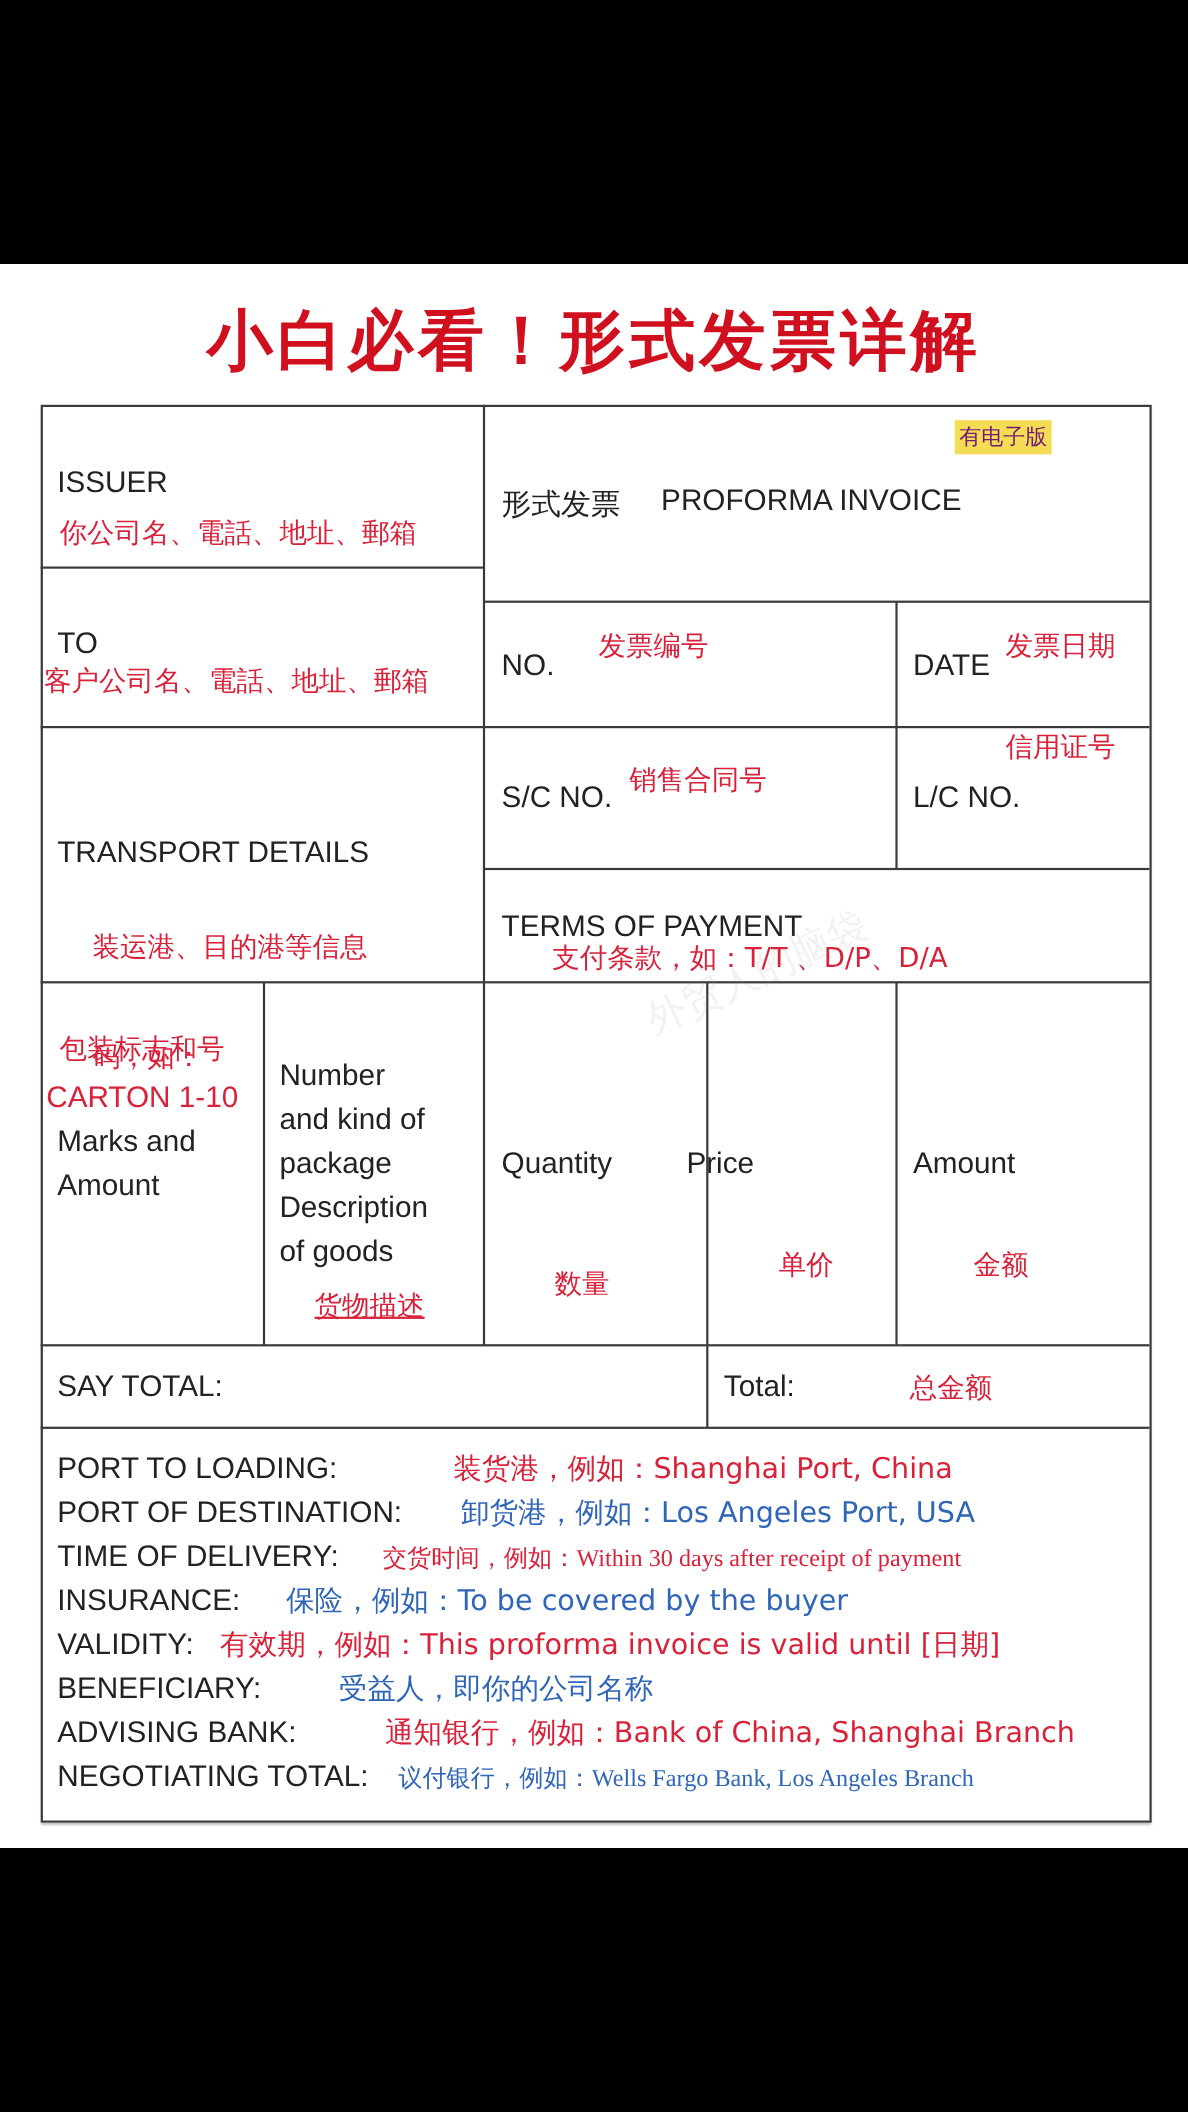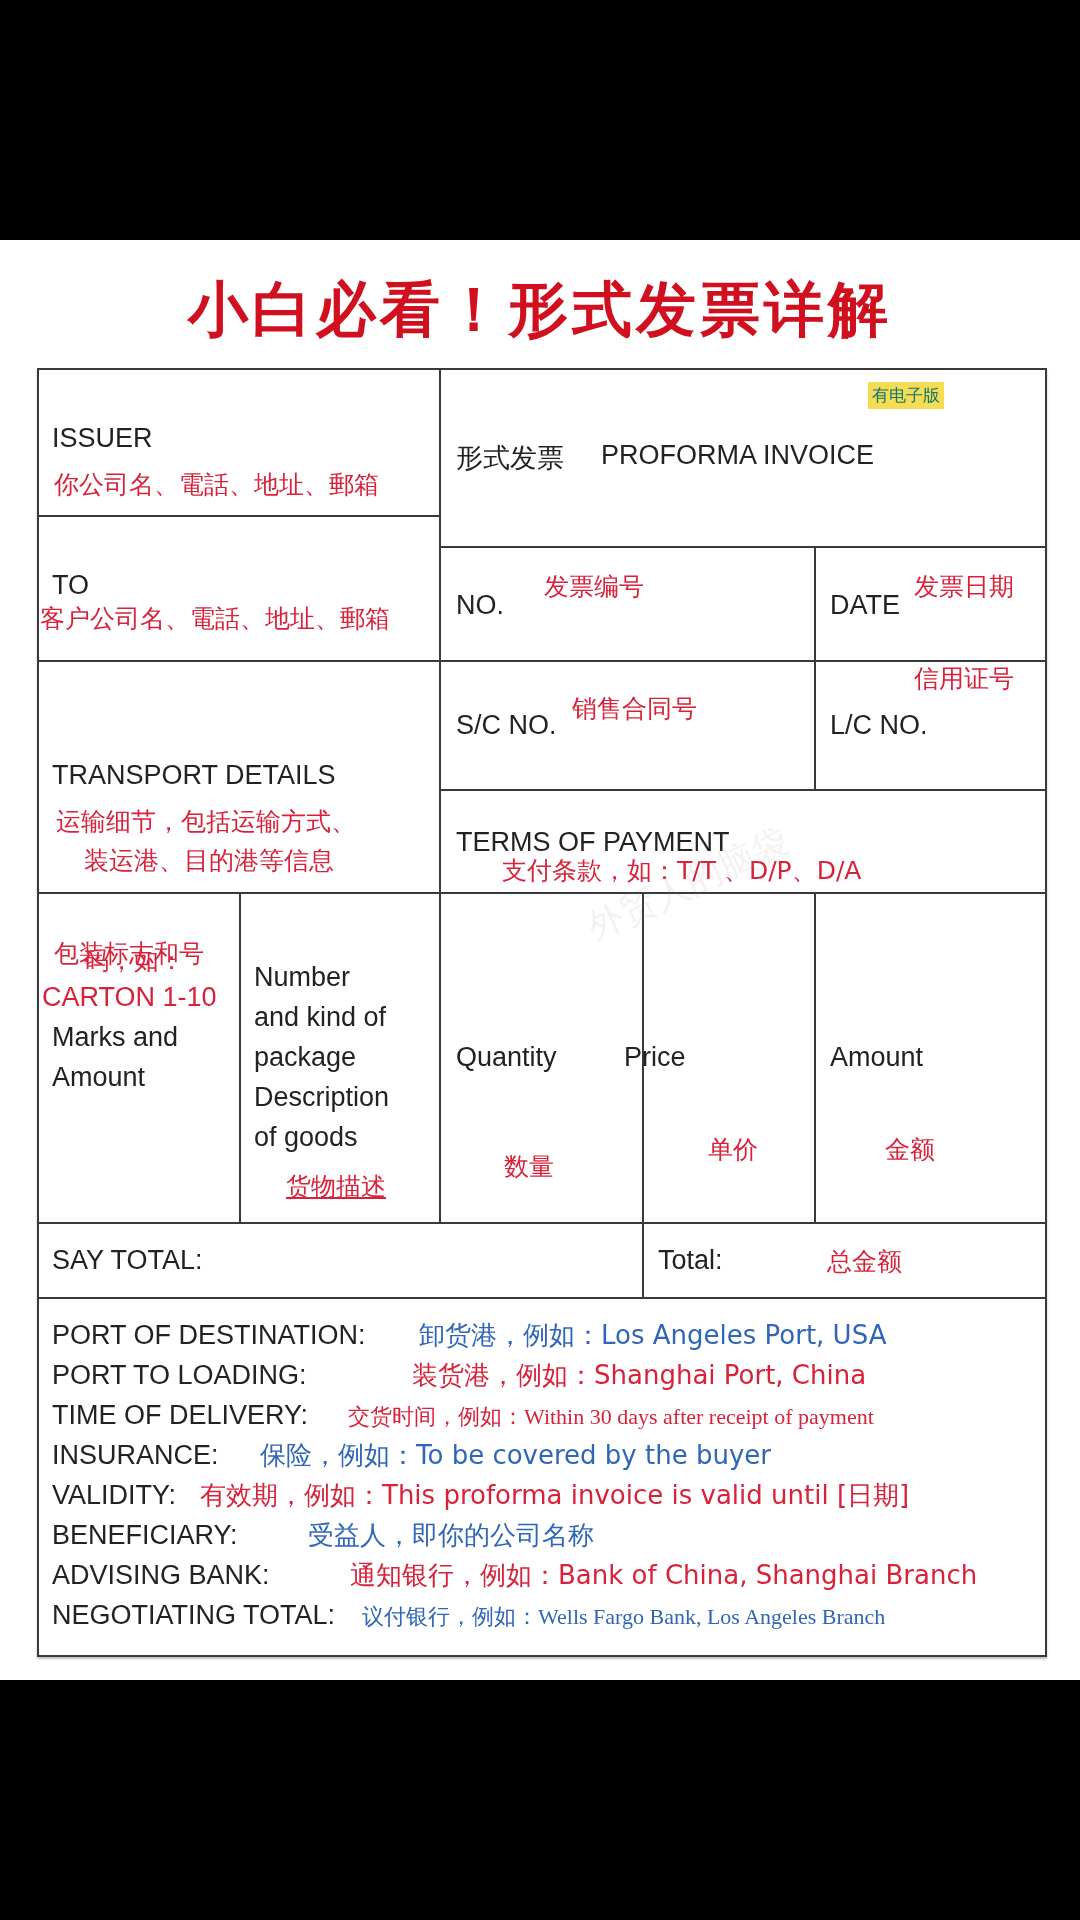--- a/index.html
+++ b/index.html
@@ -9,21 +9,21 @@
   .title { position:absolute; left:0; top:30px; width:1080px; text-align:center;
            font-family:"DejaVu Sans", sans-serif; font-weight:bold; font-size:60px; color:#d0101e;
            letter-spacing:4px; }
   .line-h { position:absolute; height:2px; background:#3a3a3a; }
   .line-v { position:absolute; width:2px; background:#3a3a3a; }
   .frame { position:absolute; left:37px; top:128px; width:1006px; height:1285px;
            border:2px solid #3a3a3a; box-shadow:0 2px 2px rgba(0,0,0,0.25); }
   .lbl { position:absolute; color:#222; font-size:27px; white-space:nowrap; }
   .red { position:absolute; color:#d8223a; font-size:25px; white-space:nowrap; font-family:"DejaVu Sans", sans-serif; }
   .blue { color:#2f66b8; }
-  .hl { position:absolute; background:#f5dc55; color:#0f766e; font-size:17px; padding:2px 4px;
+  .hl { position:absolute; background:#f5dc55; color:#701a75; font-size:20px; padding:2px 4px;
         font-family:Liberation Mono, monospace; }
   .terms { position:absolute; left:52px; top:1075px; width:990px; }
   .term-row { height:40px; line-height:40px; white-space:nowrap; font-size:27px; color:#222; }
   .term-row .k { display:inline-block; }
   .term-row .v { color:#d8223a; font-size:26px; font-family:"DejaVu Sans", sans-serif; }
   .term-row .v.blue { color:#2f66b8; }
   .term-row .v.small { font-size:22px;font-family:Liberation Serif, serif; }
   .wm { position:absolute; left:580px; top:620px; font-size:36px; color:rgba(150,150,150,0.12);
         transform:rotate(-25deg); font-family:"DejaVu Sans", sans-serif; }
 </style>
@@ -66,21 +66,20 @@
   <div class="red" style="left:544px; top:330px;">发票编号</div>
   <div class="lbl" style="left:830px; top:350px;">DATE</div>
   <div class="red" style="left:914px; top:330px;">发票日期</div>
 
   <div class="lbl" style="left:456px; top:470px;">S/C NO.</div>
   <div class="red" style="left:572px; top:452px;">销售合同号</div>
   <div class="lbl" style="left:830px; top:470px;">L/C NO.</div>
   <div class="red" style="left:914px; top:422px;">信用证号</div>
 
   <div class="lbl" style="left:52px; top:520px;">TRANSPORT DETAILS</div>
-  <div class="red" style="left:56px; top:565px;">运输细节，包括运输方式、</div>
   <div class="red" style="left:84px; top:604px;">装运港、目的港等信息</div>
 
   <div class="lbl" style="left:456px; top:587px;">TERMS OF PAYMENT</div>
   <div class="red" style="left:502px; top:614px;">支付条款，如：T/T 、D/P、D/A</div>
 
   <div class="red" style="left:54px; top:664px;margin-top:33px;">包装标志和号</div>
   <div class="red" style="left:84px; top:704px;">码，如：</div>
   <div class="red" style="left:42px; top:742px; font-family:'Liberation Sans', sans-serif; font-size:27px;">CARTON 1-10</div>
   <div class="lbl" style="left:52px; top:782px;">Marks and</div>
   <div class="lbl" style="left:52px; top:822px;">Amount</div>
@@ -98,24 +97,24 @@
   <div class="red" style="left:708px; top:893px;">单价</div>
   <div class="lbl" style="left:830px; top:802px;">Amount</div>
   <div class="red" style="left:885px; top:893px;">金额</div>
 
   <div class="lbl" style="left:52px; top:1005px;">SAY TOTAL:</div>
   <div class="lbl" style="left:658px; top:1005px;">Total:</div>
   <div class="red" style="left:827px; top:1005px;">总金额</div>
 
   <div class="terms">
     <div class="term-row">
-      <span class="k" style="width:367px;">PORT OF DESTINATION:</span><span class="v blue">卸货港，例如：Los Angeles Port, USA</span>
+      <span class="k" style="width:360px;">PORT TO LOADING:</span><span class="v">装货港，例如：Shanghai Port, China</span>
     </div>
     <div class="term-row">
-      <span class="k" style="width:360px;">PORT TO LOADING:</span><span class="v">装货港，例如：Shanghai Port, China</span>
+      <span class="k" style="width:367px;">PORT OF DESTINATION:</span><span class="v blue">卸货港，例如：Los Angeles Port, USA</span>
     </div>
     <div class="term-row">
       <span class="k" style="width:296px;">TIME OF DELIVERY:</span><span class="v small">交货时间，例如：Within 30 days after receipt of payment</span>
     </div>
     <div class="term-row">
       <span class="k" style="width:208px;">INSURANCE:</span><span class="v blue">保险，例如：To be covered by the buyer</span>
     </div>
     <div class="term-row">
       <span class="k" style="width:148px;">VALIDITY:</span><span class="v">有效期，例如：This proforma invoice is valid until [日期]</span>
     </div>

